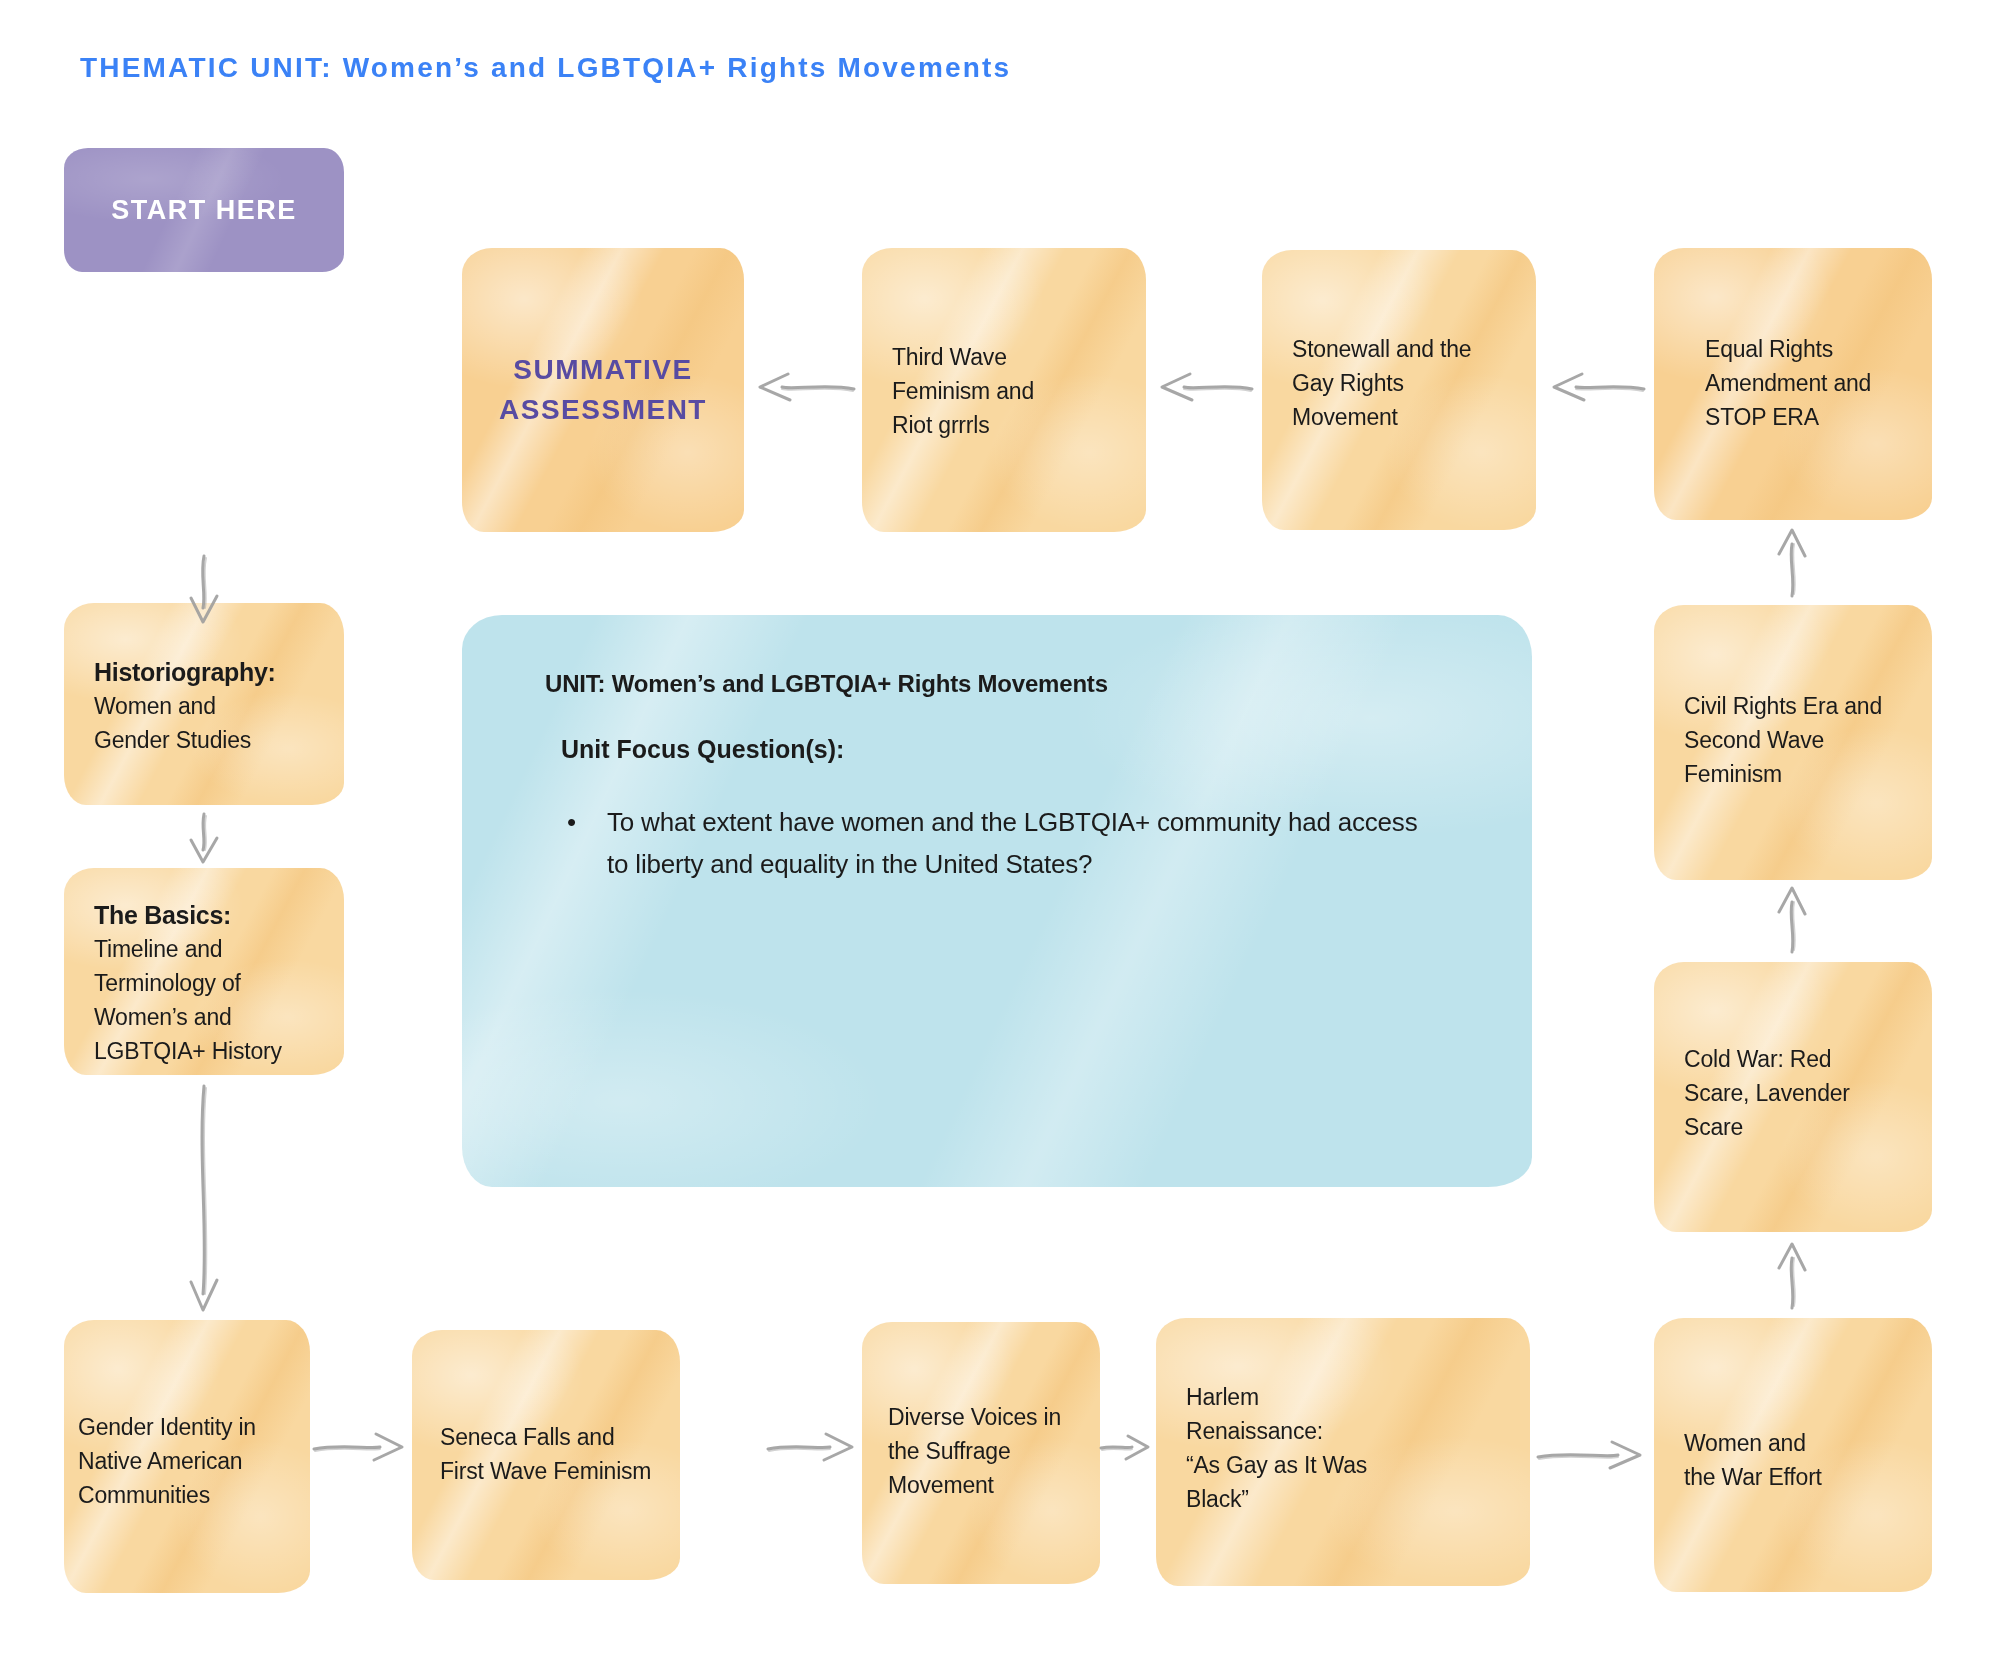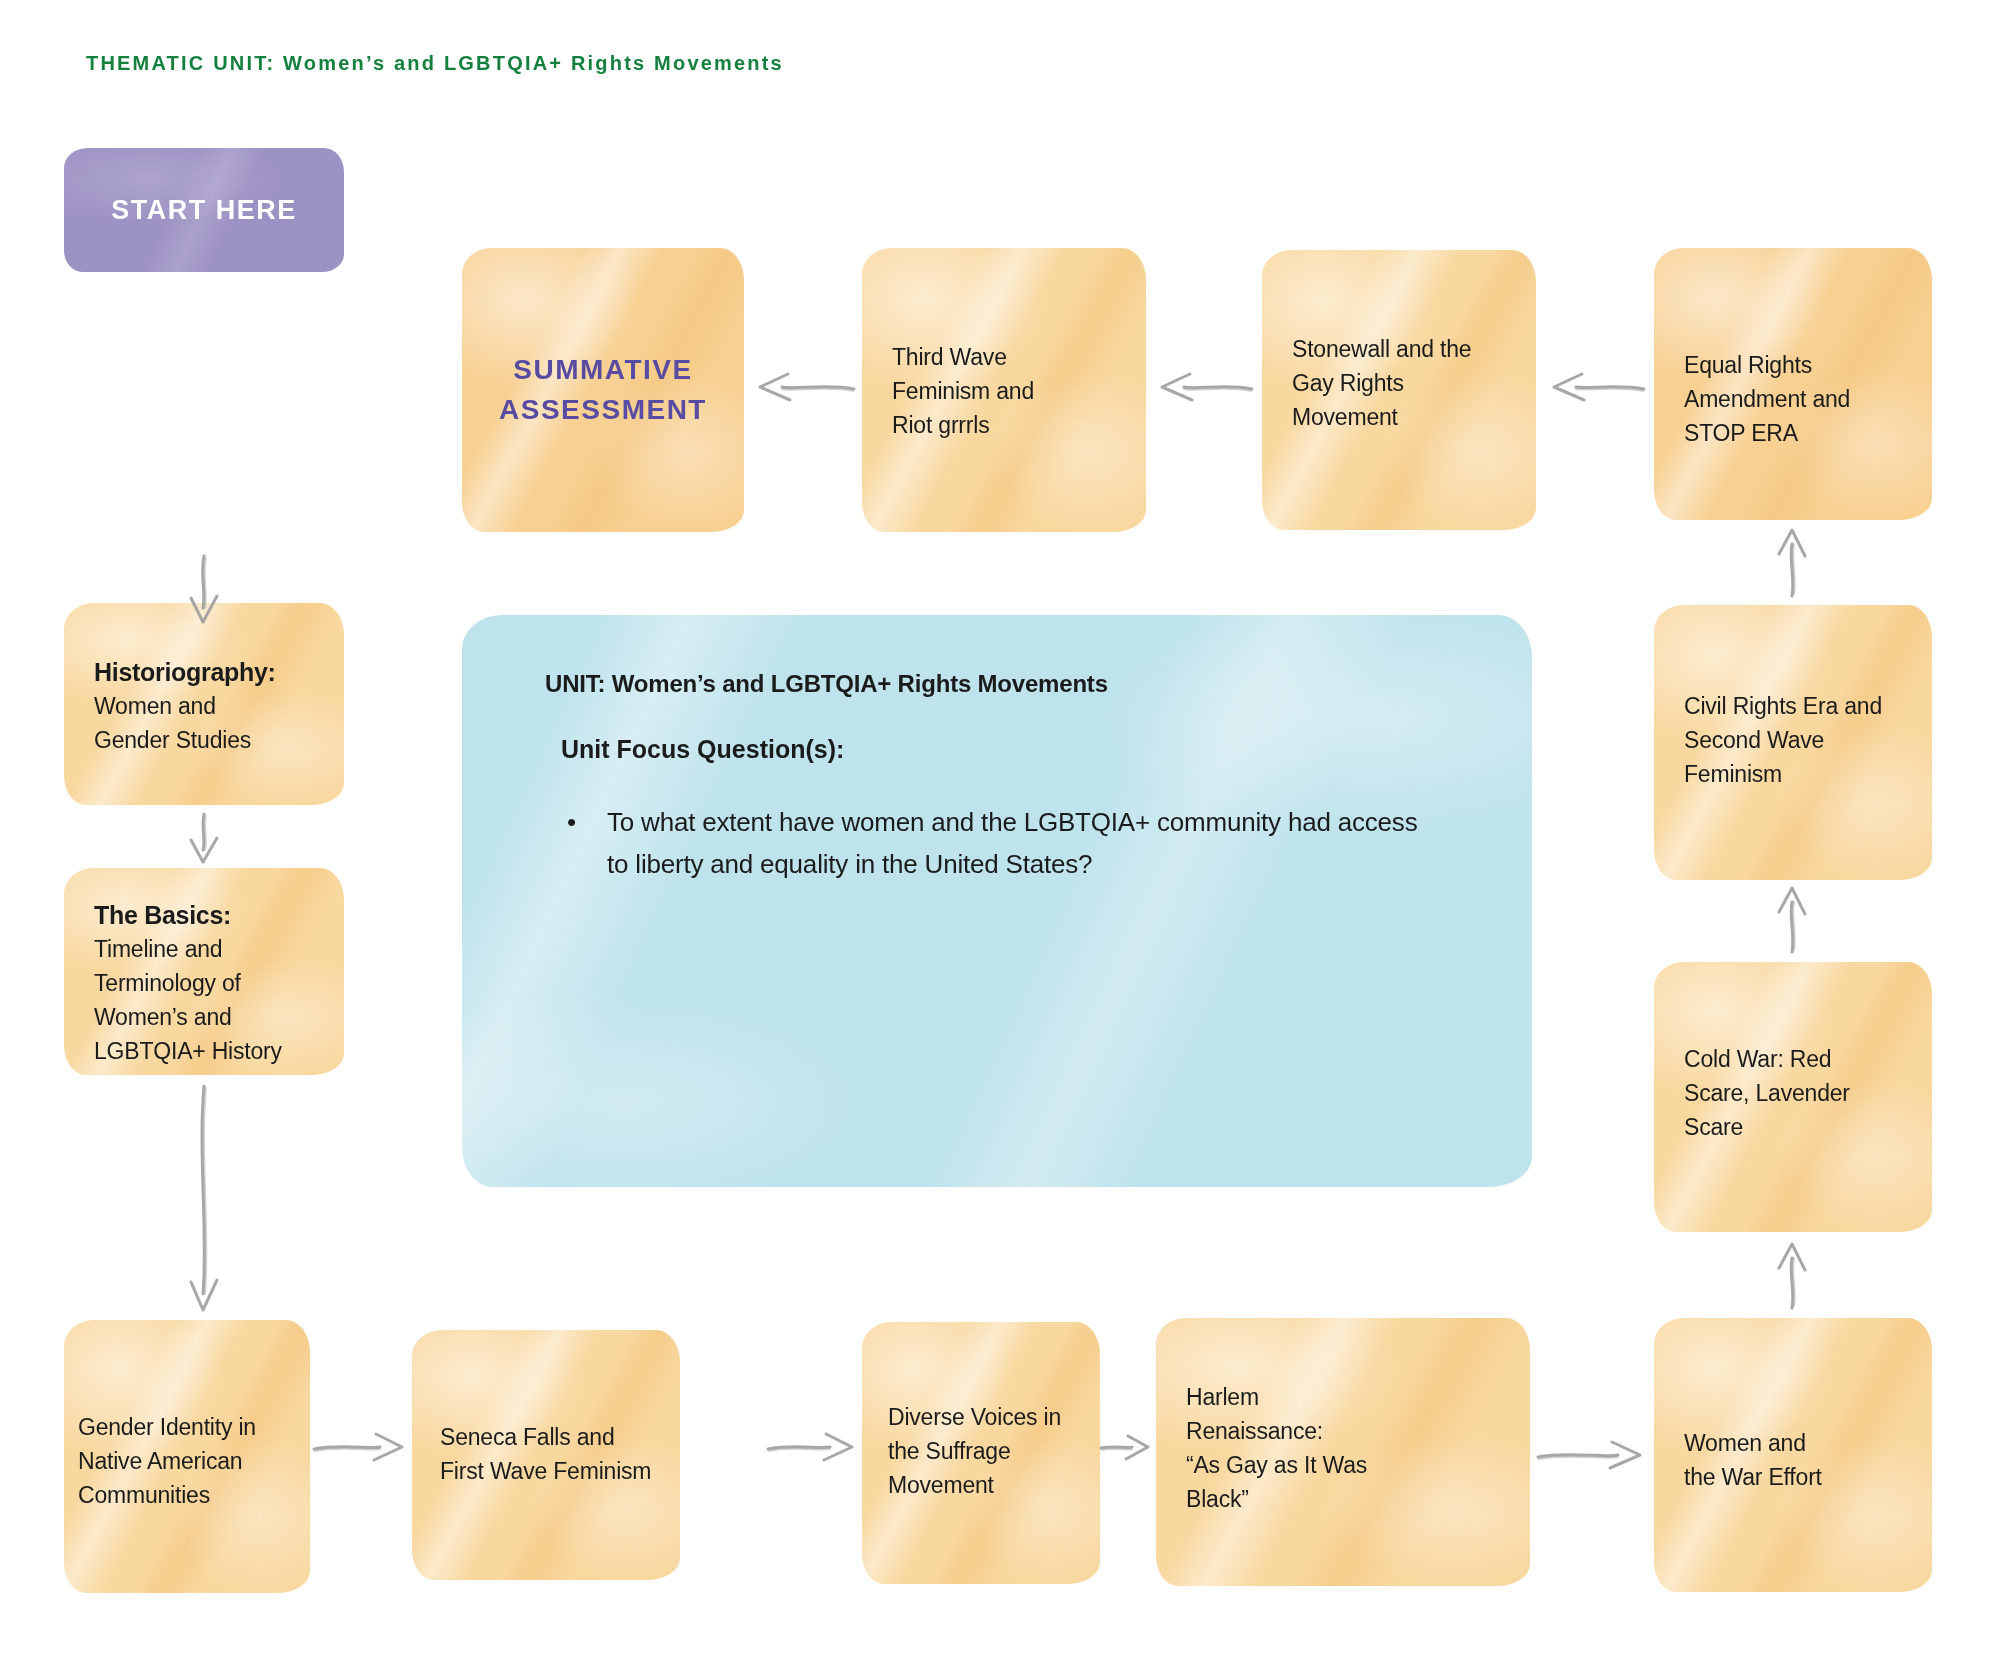--- a/index.html
+++ b/index.html
@@ -1,20 +1,20 @@
 <!DOCTYPE html>
 <html><head>
 <meta charset="utf-8">
 <style>
   html,body{margin:0;padding:0;background:#ffffff;}
   .canvas{position:relative;width:2000px;height:1658px;background:#ffffff;overflow:hidden;
           font-family:"Liberation Sans",sans-serif;color:#1b1b1b;}
 
-  .page-title{position:absolute;left:86px;top:52px;font-size:20px;font-weight:bold;
-              letter-spacing:2.2px;color:#15803d;white-space:pre;}
+  .page-title{position:absolute;left:80px;top:52px;font-size:28px;font-weight:bold;
+              letter-spacing:2.2px;color:#3b82f6;white-space:pre;}
 
   
   .node{position:absolute;border-radius:30px 24px 32px 22px / 26px 32px 22px 30px;
         background-color:#f9d8a0;
         background-image:
           radial-gradient(ellipse 60% 45% at 22% 18%, rgba(255,255,255,.50), rgba(255,255,255,0) 70%),
           radial-gradient(ellipse 50% 40% at 80% 72%, rgba(255,255,255,.32), rgba(255,255,255,0) 70%),
           linear-gradient(118deg, rgba(255,255,255,0) 28%, rgba(255,255,255,.45) 37%, rgba(255,255,255,0) 47%),
           linear-gradient(118deg, rgba(243,195,122,0) 54%, rgba(243,195,122,.55) 62%, rgba(243,195,122,0) 73%);}
   .node.deep{background-color:#f8d092;}
@@ -61,21 +61,21 @@
   #current-event{left:64px;top:198px;width:280px;height:348px;}   #current-event .txt{top:96px;}
   #historiography{left:64px;top:603px;width:280px;height:202px;}  #historiography .txt{top:52px;}
   #the-basics{left:64px;top:868px;width:280px;height:207px;}      #the-basics .txt{top:30px;}
   #gender-identity{left:64px;top:1320px;width:246px;height:273px;}#gender-identity .txt{top:90px;left:14px;}
   #seneca-falls{left:412px;top:1330px;width:268px;height:250px;}  #seneca-falls .txt{top:90px;left:28px;}
   #diverse-voices{left:862px;top:1322px;width:238px;height:262px;}#diverse-voices .txt{top:78px;left:26px;}
   #harlem{left:1156px;top:1318px;width:374px;height:268px;}       #harlem .txt{top:62px;}
   #women-war{left:1654px;top:1318px;width:278px;height:274px;}    #women-war .txt{top:108px;}
   #cold-war{left:1654px;top:962px;width:278px;height:270px;}      #cold-war .txt{top:80px;}
   #civil-rights{left:1654px;top:605px;width:278px;height:275px;}  #civil-rights .txt{top:84px;}
-  #equal-rights{left:1654px;top:248px;width:278px;height:272px;}  #equal-rights .txt{top:100px;}
+  #equal-rights{left:1654px;top:248px;width:278px;height:272px;}  #equal-rights .txt{top:84px;margin-left:21px;}
   #stonewall{left:1262px;top:250px;width:274px;height:280px;}     #stonewall .txt{top:82px;}
   #third-wave{left:862px;top:248px;width:284px;height:284px;}     #third-wave .txt{top:92px;}
   #summative{left:462px;top:248px;width:282px;height:284px;}
 </style>
 </head>
 <body>
 
 <div class="canvas">
 
   <div class="page-title">THEMATIC UNIT: Women’s and LGBTQIA+ Rights Movements</div>

